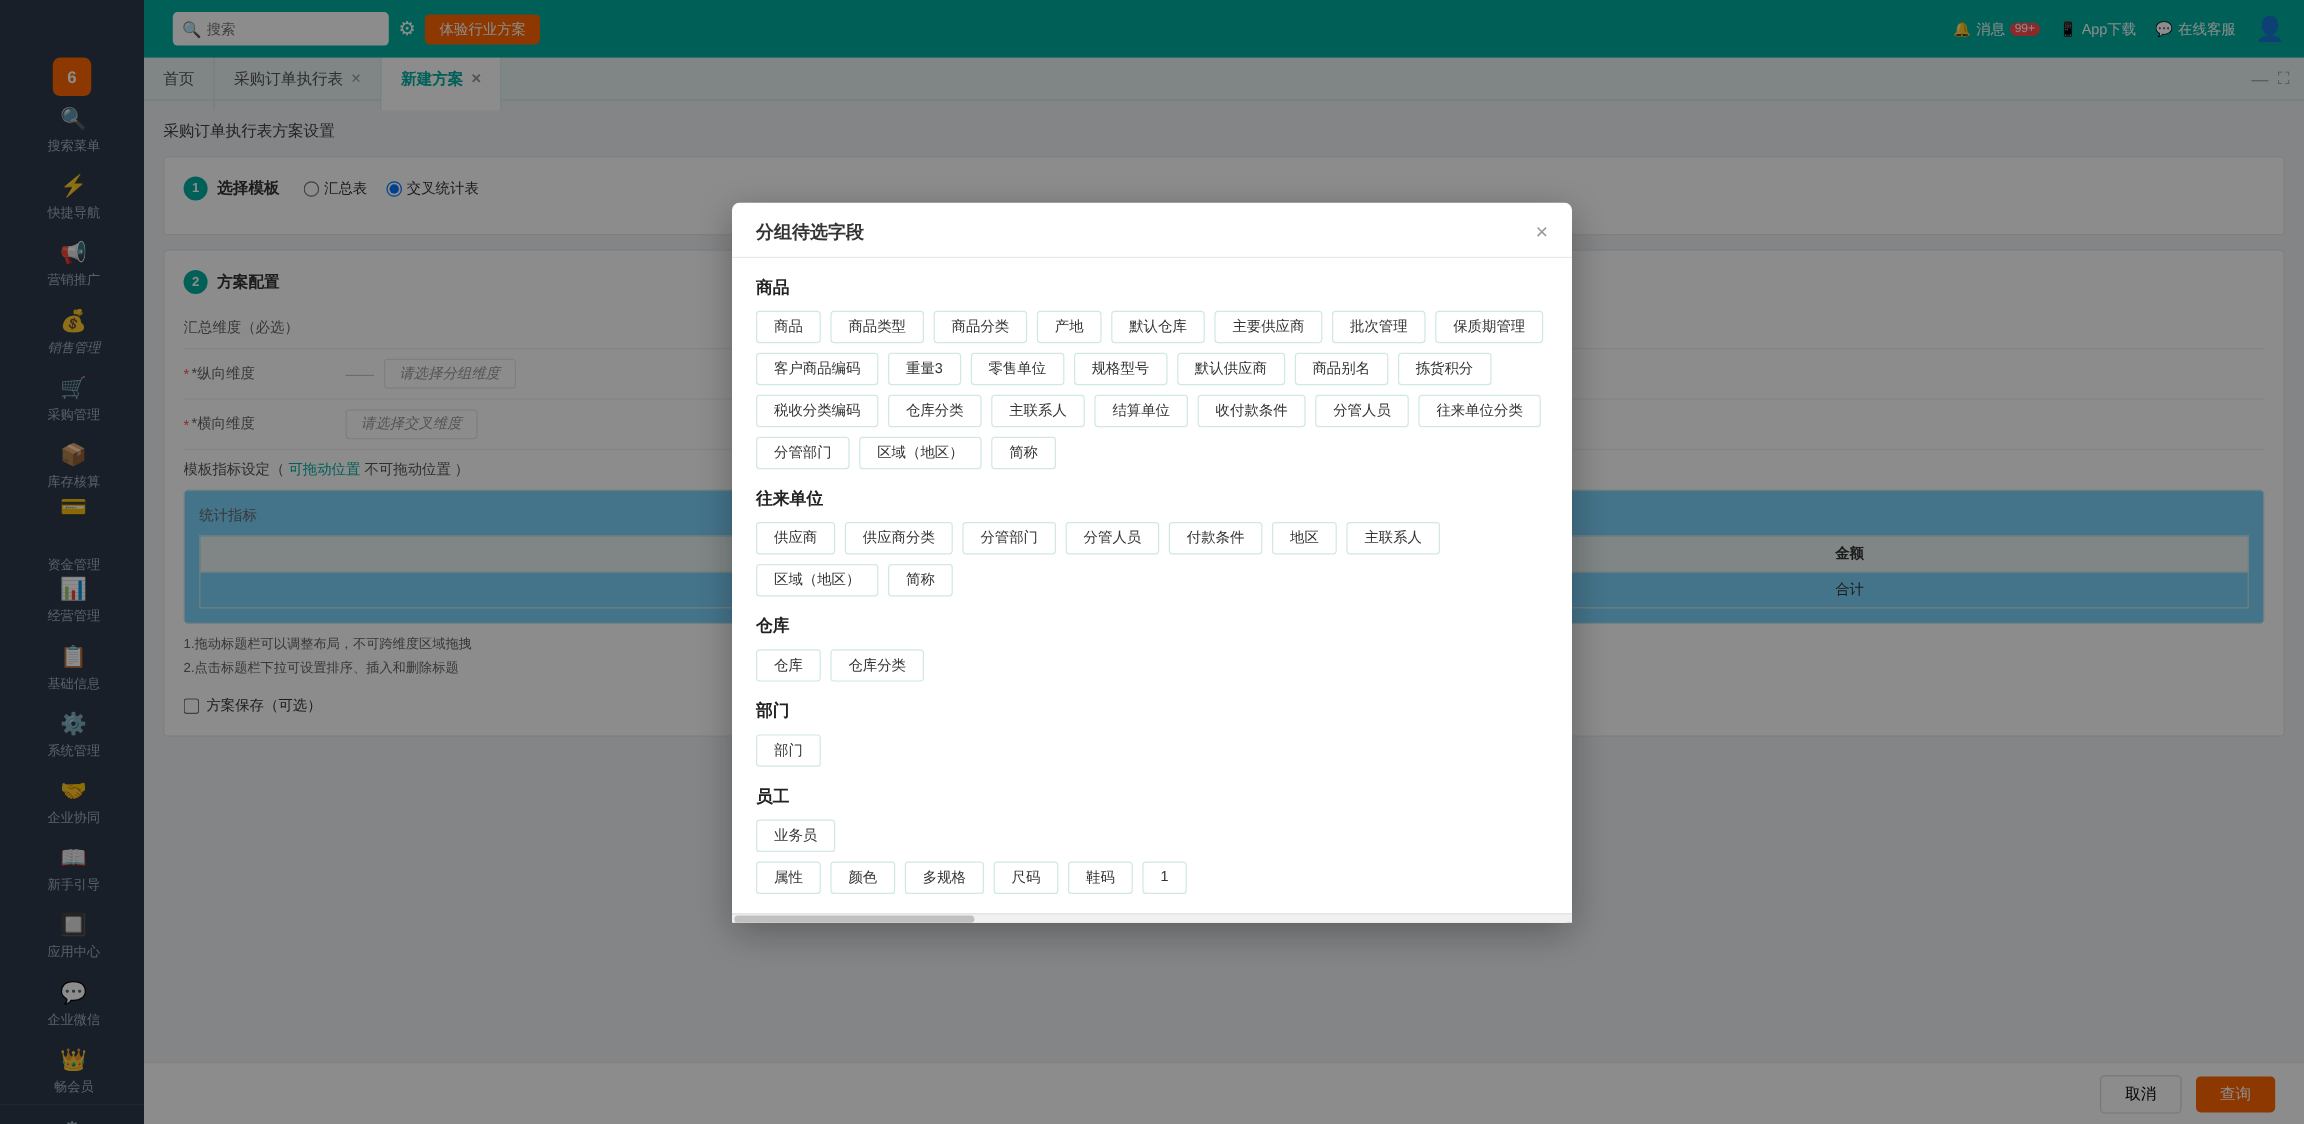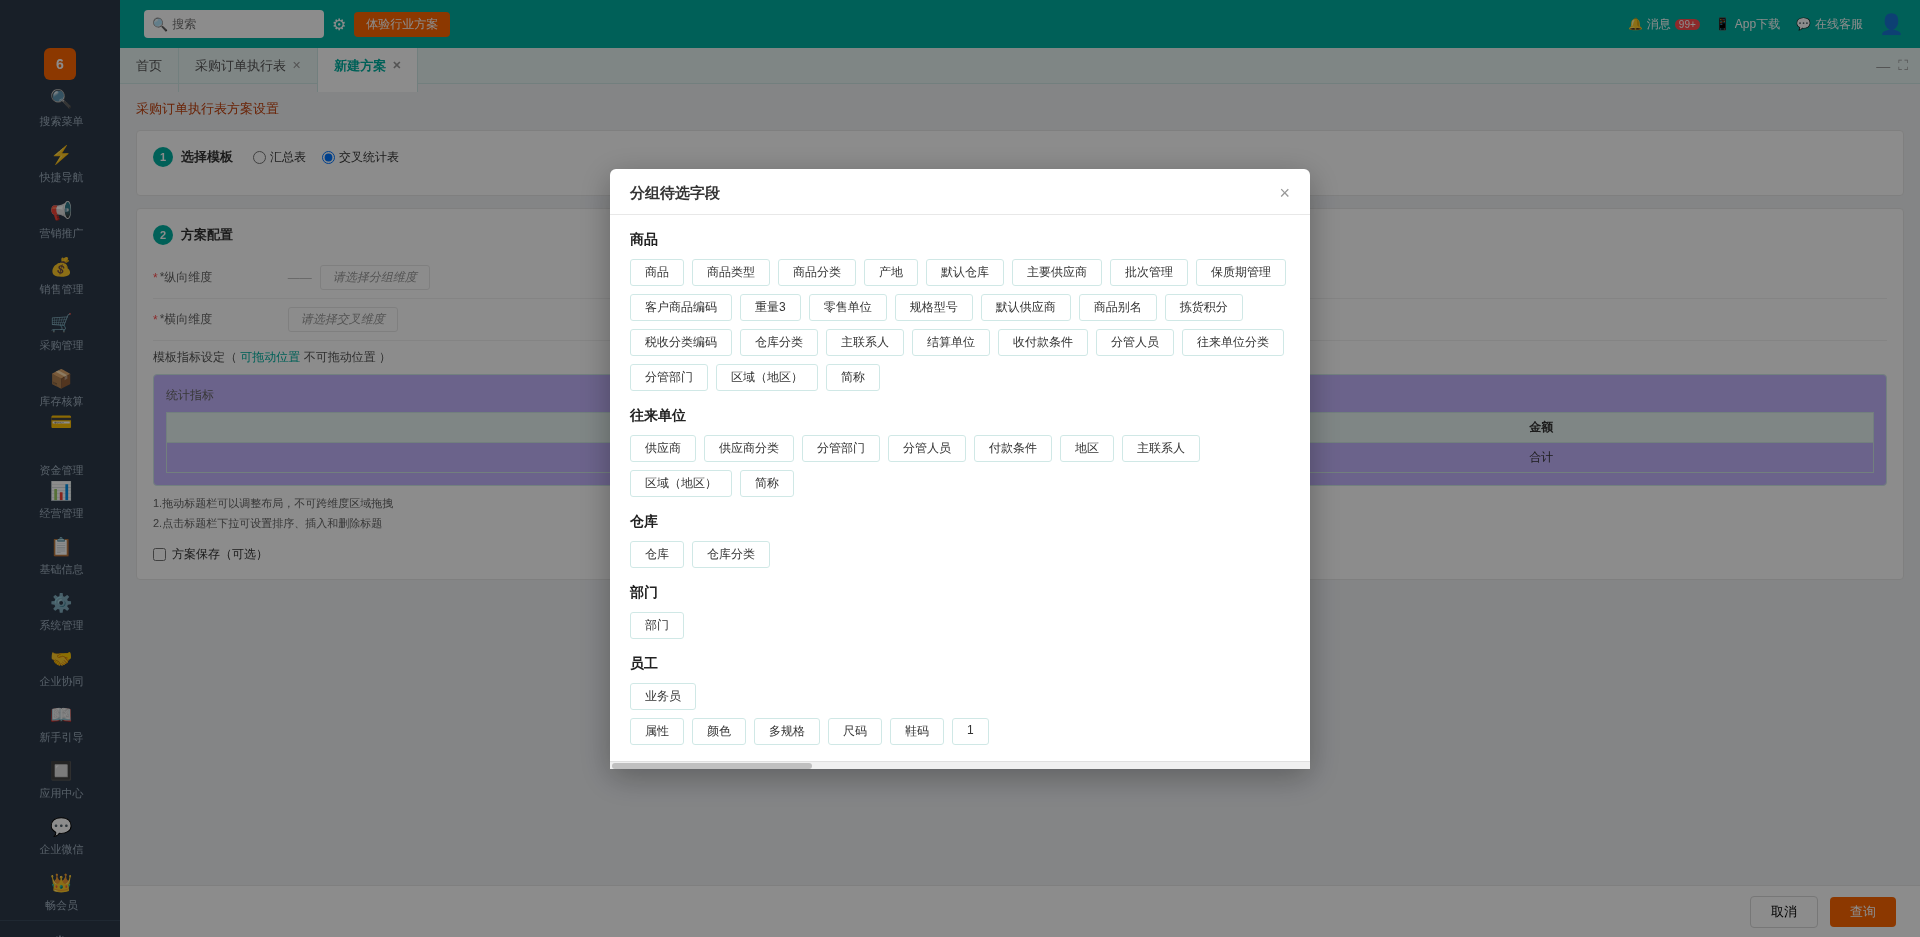--- a/index.html
+++ b/index.html
@@ -130,21 +130,21 @@
 
     
     .main {
       margin-top: 84px;
       margin-left: 120px;
       padding: 16px;
       min-height: calc(100vh - 84px);
     }
     .page-title {
       font-size: 13px;
-      color: #c2410c;
+      color: #404040;
       margin-bottom: 12px;
     }
 
     
     .step-section {
       background: white;
       border: 1px solid #e8e8e8;
       border-radius: 4px;
       padding: 16px;
       margin-bottom: 12px;
@@ -169,21 +169,21 @@
       display: flex; align-items: center;
       padding: 8px 0;
       border-bottom: 1px solid #f0f0f0;
       font-size: 12px;
     }
     .config-label { width: 120px; color: #666; }
     .config-value { color: #999; font-style: italic; }
 
     
     .stats-section {
-      background: #c4b5fd;
+      background: #7dd3fc;
       border: 1px solid #d0eae8;
       border-radius: 4px;
       padding: 12px;
       margin-top: 8px;
     }
     .stats-label { font-size: 12px; color: #666; margin-bottom: 8px; }
     .stats-table { width: 100%; border-collapse: collapse; }
     .stats-table th, .stats-table td {
       border: 1px solid #d0e8e6;
       padding: 6px 12px;
@@ -313,21 +313,21 @@
       <div class="sidebar-item">
         <span class="sidebar-icon">⚡</span>
         <span style="font-size:11px;">快捷导航</span>
       </div>
       <div class="sidebar-item">
         <span class="sidebar-icon">📢</span>
         <span style="font-size:11px;">营销推广</span>
       </div>
       <div class="sidebar-item">
         <span class="sidebar-icon">💰</span>
-        <span style="font-size:11px;">销售管理</span>
+        <span style="font-size:11px;font-style:italic;">销售管理</span>
       </div>
       <div class="sidebar-item">
         <span class="sidebar-icon">🛒</span>
         <span style="font-size:11px;">采购管理</span>
       </div>
       <div class="sidebar-item">
         <span class="sidebar-icon">📦</span>
         <span style="font-size:11px;">库存核算</span>
       </div>
       <div class="sidebar-item">
@@ -438,20 +438,23 @@
             <span>交叉统计表</span>
         </label>
       </div>
     </div>
   </div>
 
   <div class="step-section">
     <div class="step-header">
       <div class="step-num">2</div>
       <span class="step-title">方案配置</span>
+    </div>
+    <div class="config-row">
+      <span class="config-label">汇总维度（必选）</span>
     </div>
     <div class="config-row">
       <span style="color:#ff4d4f; margin-right:2px;">*</span>
       <span class="config-label">*纵向维度</span>
       <span style="color:#bbb; margin: 0 8px;">——</span>
       <span class="config-value" style="cursor:pointer; border:1px solid #e8e8e8; padding:3px 12px; border-radius:3px; background:white;">请选择分组维度</span>
     </div>
     <div class="config-row">
       <span style="color:#ff4d4f; margin-right:2px;">*</span>
       <span class="config-label">*横向维度</span>

